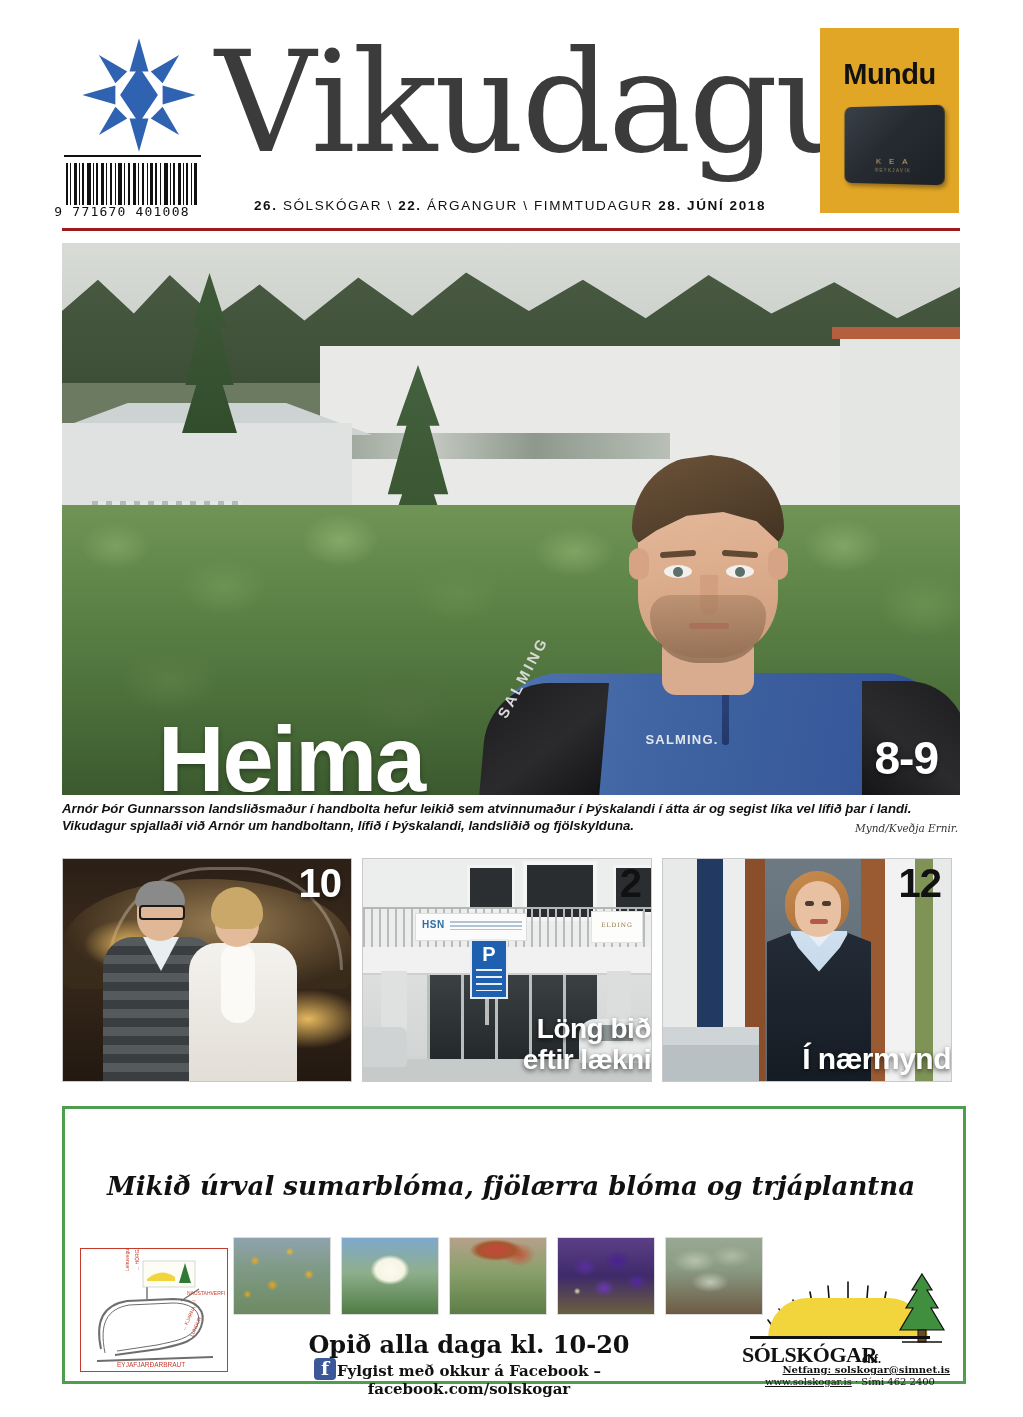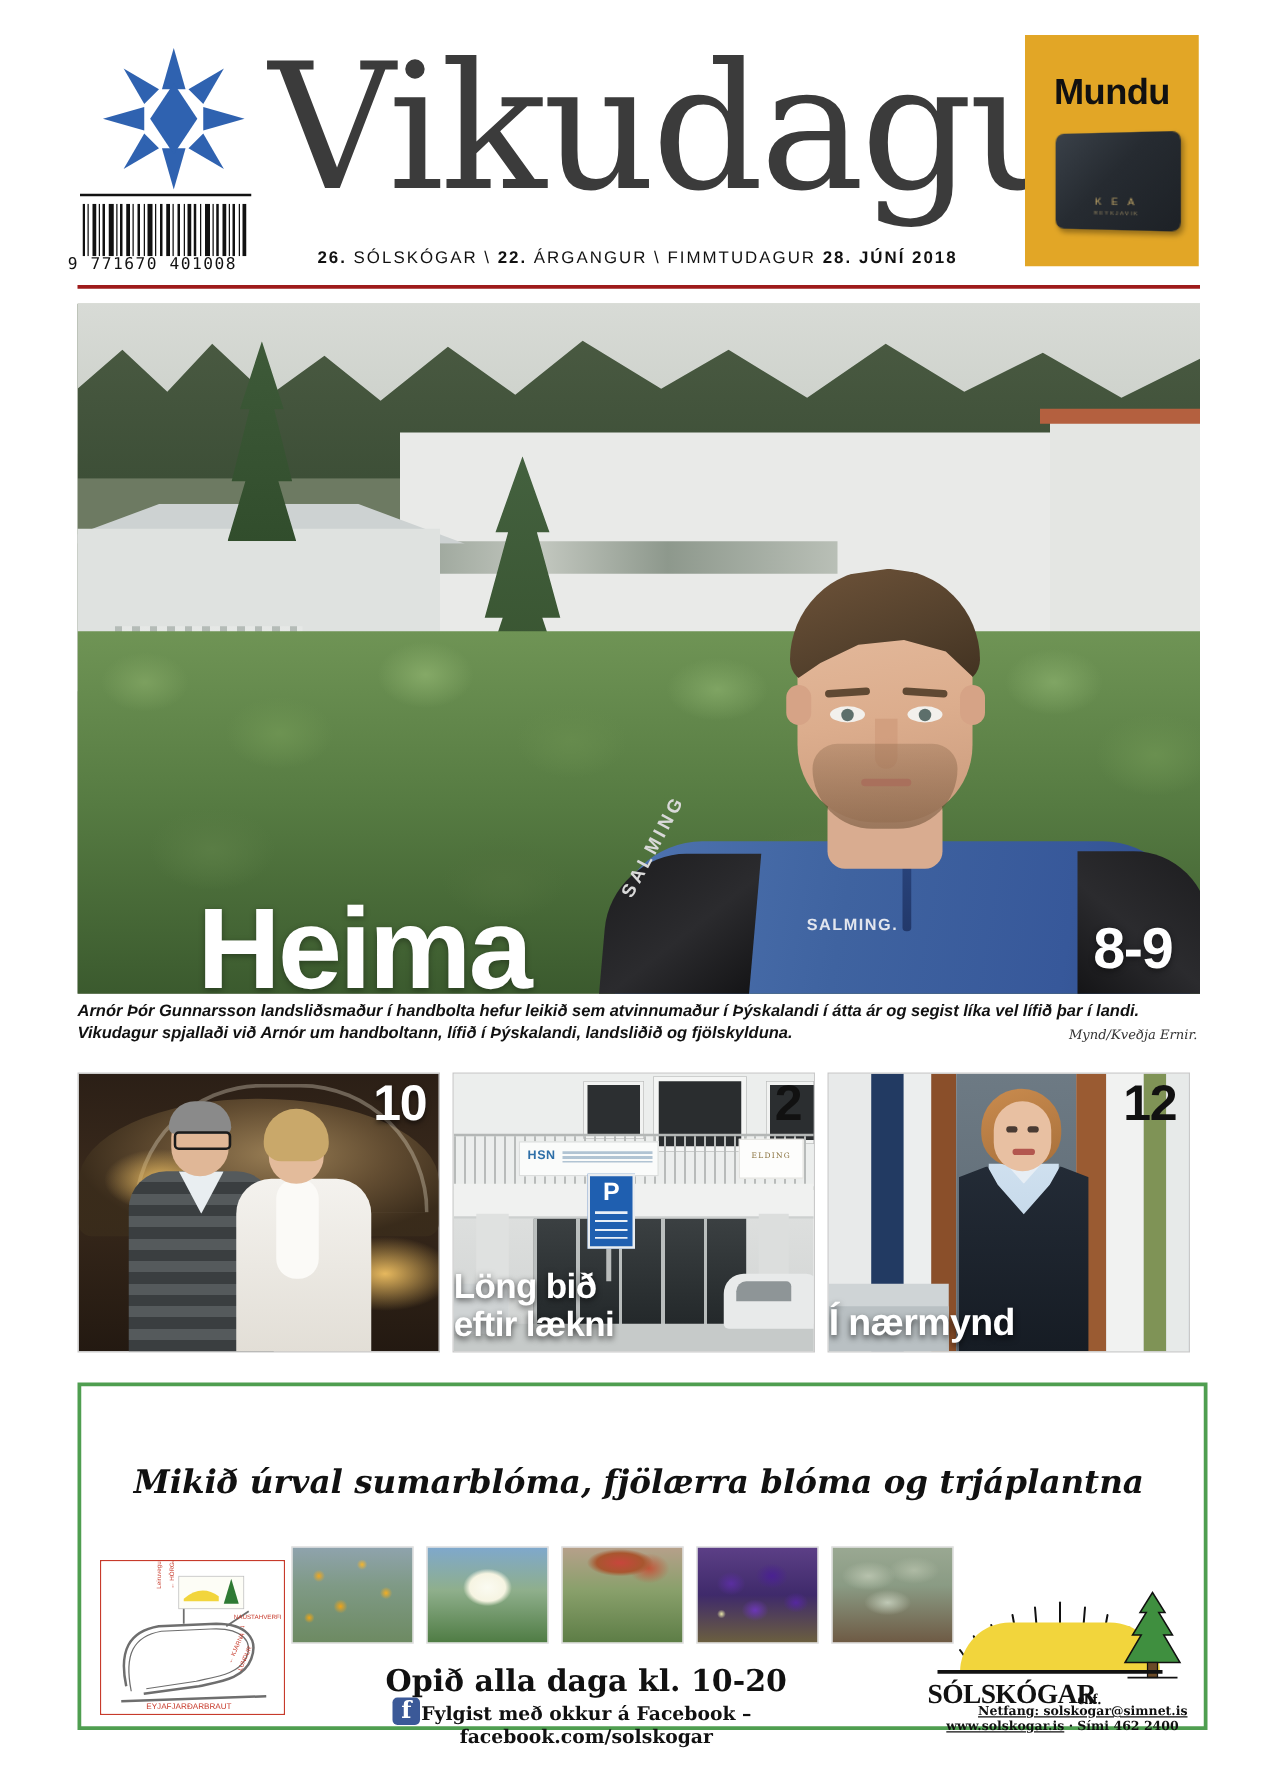--- a/index.html
+++ b/index.html
@@ -126,21 +126,21 @@
   
   .teasers{position:absolute;left:62px;top:858px;width:898px;height:226px;}
   .teaser{position:absolute;top:0;width:288px;height:222px;overflow:hidden;border:1px solid #c9c9c9;}
   .t1{left:0;}
   .t2{left:300px;}
   .t3{left:600px;}
   .t-num{position:absolute;right:10px;top:2px;font-family:"Liberation Sans",sans-serif;
       font-weight:bold;font-size:40px;letter-spacing:-1px;z-index:5;}
   .t-num.white{color:#fff;text-shadow:0 2px 4px rgba(0,0,0,.5);}
   .t-num.black{color:#111;}
-  .t-label{position:absolute;left:0;bottom:6px;width:288px;text-align:left;z-index:5;
+  .t-label{position:absolute;left:0;bottom:6px;width:288px;text-align:right;z-index:5;
       font-family:"Liberation Sans",sans-serif;font-weight:bold;font-size:30px;line-height:32px;
       color:#fff;text-shadow:0 2px 5px rgba(0,0,0,.65);letter-spacing:-0.5px;}
   .t-label.two-line{font-size:28px;line-height:31px;}
 
   
   .a1-bg{position:absolute;inset:0;background:linear-gradient(180deg,#2b1f16 0%,#3a2a1c 40%,#231911 100%);}
   .a1-counter{position:absolute;left:0;top:20px;width:288px;height:110px;
       background:radial-gradient(ellipse 160px 70px at 55% 40%, #a98c5e 0%, #6b5436 55%, #3a2c1b 100%);
       border-radius:50% 50% 10px 10px / 60% 60% 10px 10px;opacity:.85;}
   .a1-glass{position:absolute;left:44px;top:8px;width:230px;height:100px;
@@ -281,21 +281,21 @@
   .logo-base{position:absolute;left:8px;top:64px;width:180px;height:3px;background:#111;}
   .logo-name{position:absolute;left:0;top:70px;width:150px;
       font-family:"Liberation Serif",serif;font-weight:bold;font-size:22px;color:#111;letter-spacing:-0.5px;}
   .logo-ehf{position:absolute;left:120px;top:80px;font-family:"Liberation Serif",serif;
       font-weight:bold;font-size:12px;color:#111;}
   .logo-tree{position:absolute;left:152px;top:0px;width:56px;height:76px;}
   .logo-mail{position:absolute;left:8px;top:92px;width:200px;text-align:right;
       font-family:"DejaVu Serif",serif;font-weight:bold;font-size:10px;color:#111;
       text-decoration:underline;}
   .logo-web{position:absolute;left:8px;top:104px;width:200px;text-align:center;
-      font-family:"DejaVu Serif",serif;font-weight:bold;font-size:10px;color:#111;}
+      font-family:"DejaVu Serif",serif;font-weight:normal;font-size:10px;color:#111;}
   .logo-web u{text-decoration:underline;}
 </style>
 </head>
 <body>
 
 <div class="page">
 
   <div class="masthead">
 
     <div class="logo-star">

